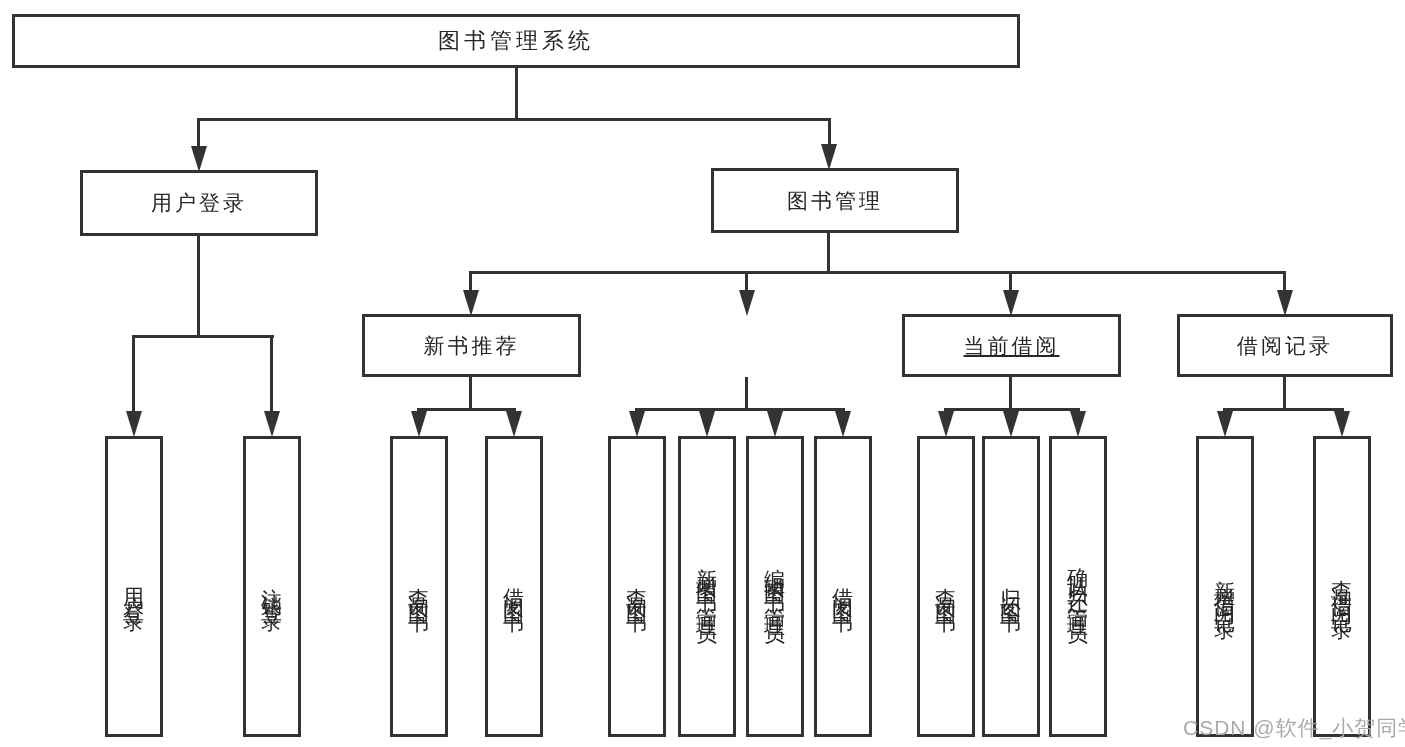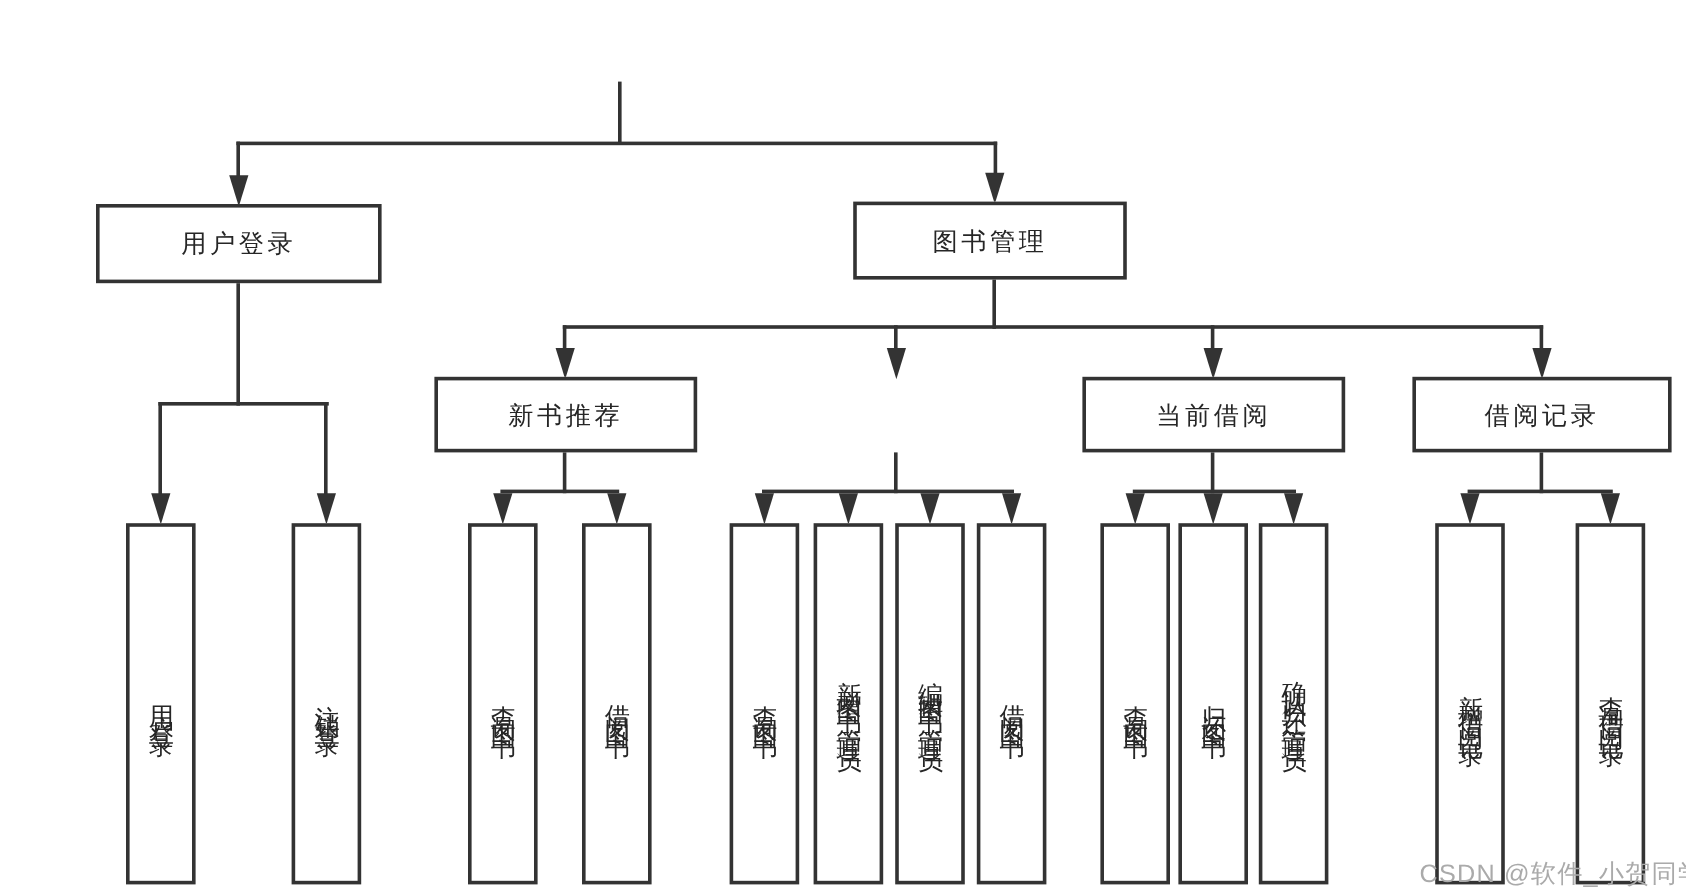--- a/index.html
+++ b/index.html
@@ -52,32 +52,35 @@
     letter-spacing: 1px;
     z-index: 5;
     white-space: nowrap;
   }
 </style>
 </head>
 <body>
 
 <div id="canvas">
 
+  <div class="node root-node" style="left:12px; top:14px; width:1008px; height:54px;">
+    <span>图书管理系统</span>
+  </div>
 
   <div class="line" style="left:515px; top:68px; width:3px; height:52px;"></div>
   <div class="line" style="left:197px; top:118px; width:634px; height:3px;"></div>
   <div class="line" style="left:197px; top:118px; width:3px; height:32px;"></div>
   <div class="arrow-down" style="left:191px; top:146px;"></div>
   <div class="line" style="left:828px; top:118px; width:3px; height:30px;"></div>
   <div class="arrow-down" style="left:821px; top:144px;"></div>
 
   <div class="node h-node" style="left:80px; top:170px; width:238px; height:66px;">
     <span>用户登录</span>
   </div>
-  <div class="node h-node" style="left:711px; top:168px; width:228px; height:65px;">
+  <div class="node h-node" style="left:711px; top:168px; width:248px; height:65px;">
     <span>图书管理</span>
   </div>
 
   <div class="line" style="left:197px; top:236px; width:3px; height:102px;"></div>
   <div class="line" style="left:132px; top:335px; width:142px; height:3px;"></div>
   <div class="line" style="left:132px; top:335px; width:3px; height:80px;"></div>
   <div class="line" style="left:270px; top:335px; width:3px; height:80px;"></div>
   <div class="arrow-down" style="left:126px; top:411px;"></div>
   <div class="arrow-down" style="left:264px; top:411px;"></div>
 
@@ -88,21 +91,21 @@
   <div class="line" style="left:745px; top:271px; width:3px; height:25px;"></div>
   <div class="arrow-down" style="left:739px; top:290px;"></div>
   <div class="line" style="left:1009px; top:271px; width:3px; height:25px;"></div>
   <div class="arrow-down" style="left:1003px; top:290px;"></div>
   <div class="line" style="left:1283px; top:271px; width:3px; height:25px;"></div>
   <div class="arrow-down" style="left:1277px; top:290px;"></div>
 
   <div class="node h-node" style="left:362px; top:314px; width:219px; height:63px;">
     <span>新书推荐</span>
   </div>
-  <div class="node h-node" style="left:902px; top:314px; width:219px; height:63px;">
+  <div class="node h-node" style="left:902px; top:314px; width:219px; height:63px;text-decoration:underline;">
     <span>当前借阅</span>
   </div>
   <div class="node h-node" style="left:1177px; top:314px; width:216px; height:63px;">
     <span>借阅记录</span>
   </div>
 
   <div class="line" style="left:469px; top:377px; width:3px; height:34px;"></div>
   <div class="line" style="left:745px; top:377px; width:3px; height:34px;"></div>
   <div class="line" style="left:1009px; top:377px; width:3px; height:34px;"></div>
   <div class="line" style="left:1283px; top:377px; width:3px; height:34px;"></div>

